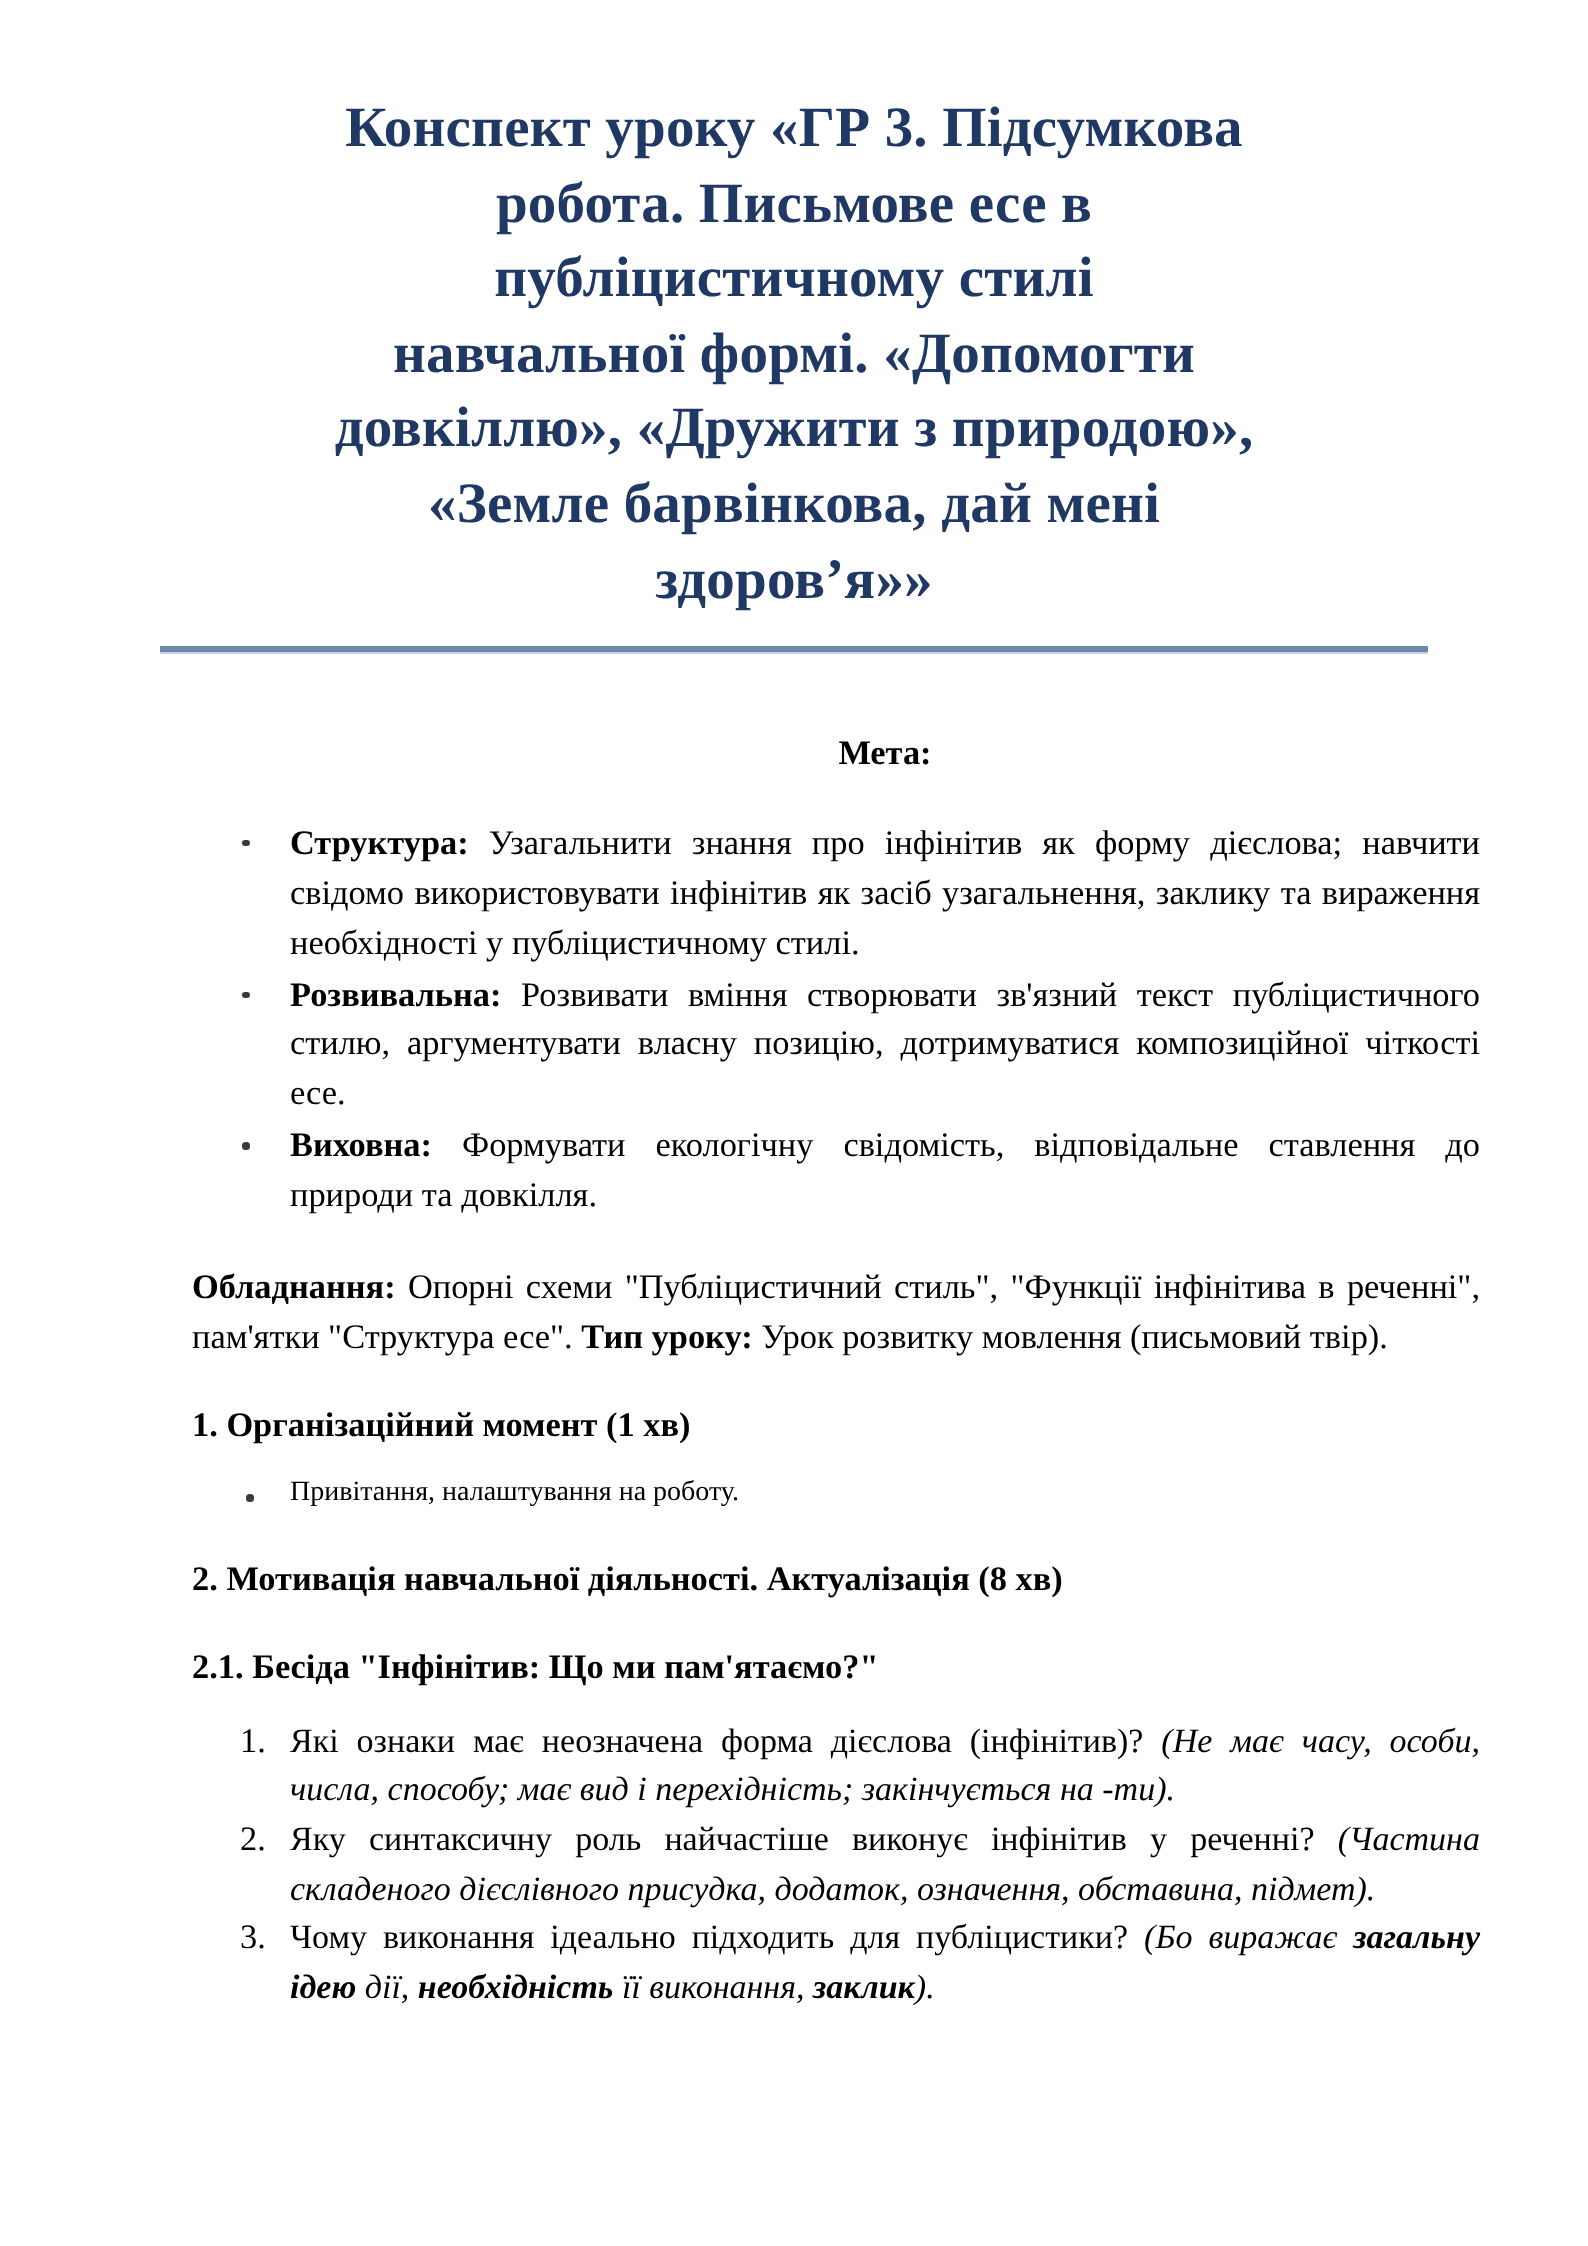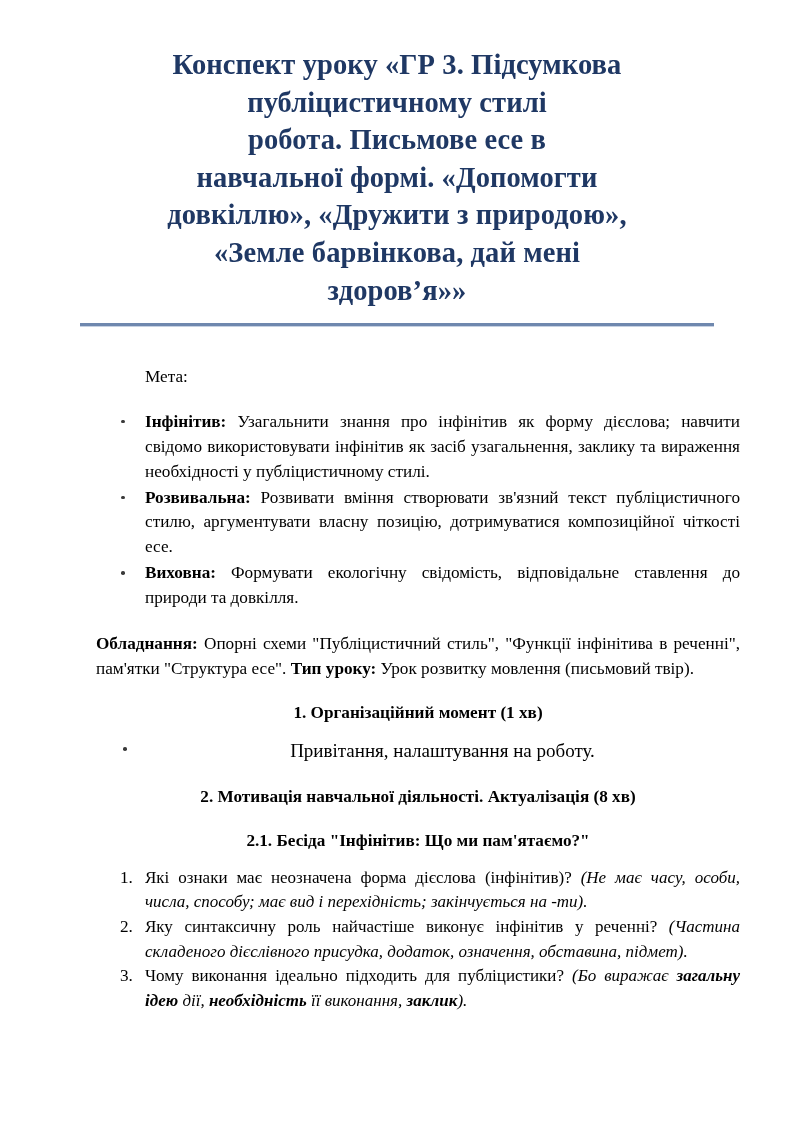--- a/index.html
+++ b/index.html
@@ -62,22 +62,23 @@
     text-justify: inter-word;
   }
 
   .spacer-lg { height: 38px; }
   .spacer-md { height: 20px; }
   .spacer-sm { height: 12px; }
 
   .meta-heading {
     margin: 0 0 0 49px;
     font-size: 17.2px;
-    font-weight: normal;
+    font-weight: bold;
     line-height: 1.42;
+    text-align: center;
   }
 
   ul.goals {
     list-style: none;
     margin: 0;
     padding: 0;
   }
   ul.goals > li {
     position: relative;
     padding-left: 49px;
@@ -100,41 +101,39 @@
   .lbl { font-weight: bold; }
 
   ul.simple {
     list-style: none;
     margin: 0;
     padding: 0;
   }
   ul.simple > li {
     position: relative;
     padding-left: 49px;
-    font-size: 19px;
-    line-height: 1.45;
-    text-align: center;
+    font-size: 14px;
+    line-height: 1.45;
   }
   ul.simple > li::before {
     content: "";
     position: absolute;
     left: 27px;
     top: 10px;
     width: 3.5px;
     height: 3.5px;
     background: #3a3a3a;
     border-radius: 50%;
   }
 
   .section-heading {
     margin: 0;
     font-size: 17.2px;
     font-weight: bold;
     line-height: 1.42;
-    text-align: center;
   }
 
   ol.questions {
     list-style: none;
     counter-reset: qitem;
     margin: 0;
     padding: 0;
   }
   ol.questions > li {
     position: relative;
@@ -158,41 +157,41 @@
   .bi { font-style: italic; font-weight: bold; }
 </style>
 </head>
 <body>
 
 <div class="page">
 
   <div class="title-block">
     <h1 class="doc-title">
       <span class="tline">Конспект уроку «ГР 3. Підсумкова</span>
+      <span class="tline">робота. Письмове есе в</span>
       <span class="tline">публіцистичному стилі</span>
-      <span class="tline">робота. Письмове есе в</span>
       <span class="tline">навчальної формі. «Допомогти</span>
       <span class="tline">довкіллю», «Дружити з природою»,</span>
       <span class="tline">«Земле барвінкова, дай мені</span>
       <span class="tline">здоров’я»»</span>
     </h1>
   </div>
   <div class="title-rule"></div>
 
   <div class="body-area">
 
     <div class="spacer-lg"></div>
 
     <p class="meta-heading">Мета:</p>
 
     <div class="spacer-md"></div>
 
     <ul class="goals">
       <li>
-        <span class="lbl">Інфінітив:</span><span> Узагальнити знання про інфінітив як форму дієслова; навчити свідомо використовувати інфінітив як засіб узагальнення, заклику та вираження необхідності у публіцистичному стилі.</span>
+        <span class="lbl">Структура:</span><span> Узагальнити знання про інфінітив як форму дієслова; навчити свідомо використовувати інфінітив як засіб узагальнення, заклику та вираження необхідності у публіцистичному стилі.</span>
       </li>
       <li>
         <span class="lbl">Розвивальна:</span><span> Розвивати вміння створювати зв'язний текст публіцистичного стилю, аргументувати власну позицію, дотримуватися композиційної чіткості есе.</span>
       </li>
       <li>
         <span class="lbl">Виховна:</span><span> Формувати екологічну свідомість, відповідальне ставлення до природи та довкілля.</span>
       </li>
     </ul>
 
     <div class="spacer-md"></div>

